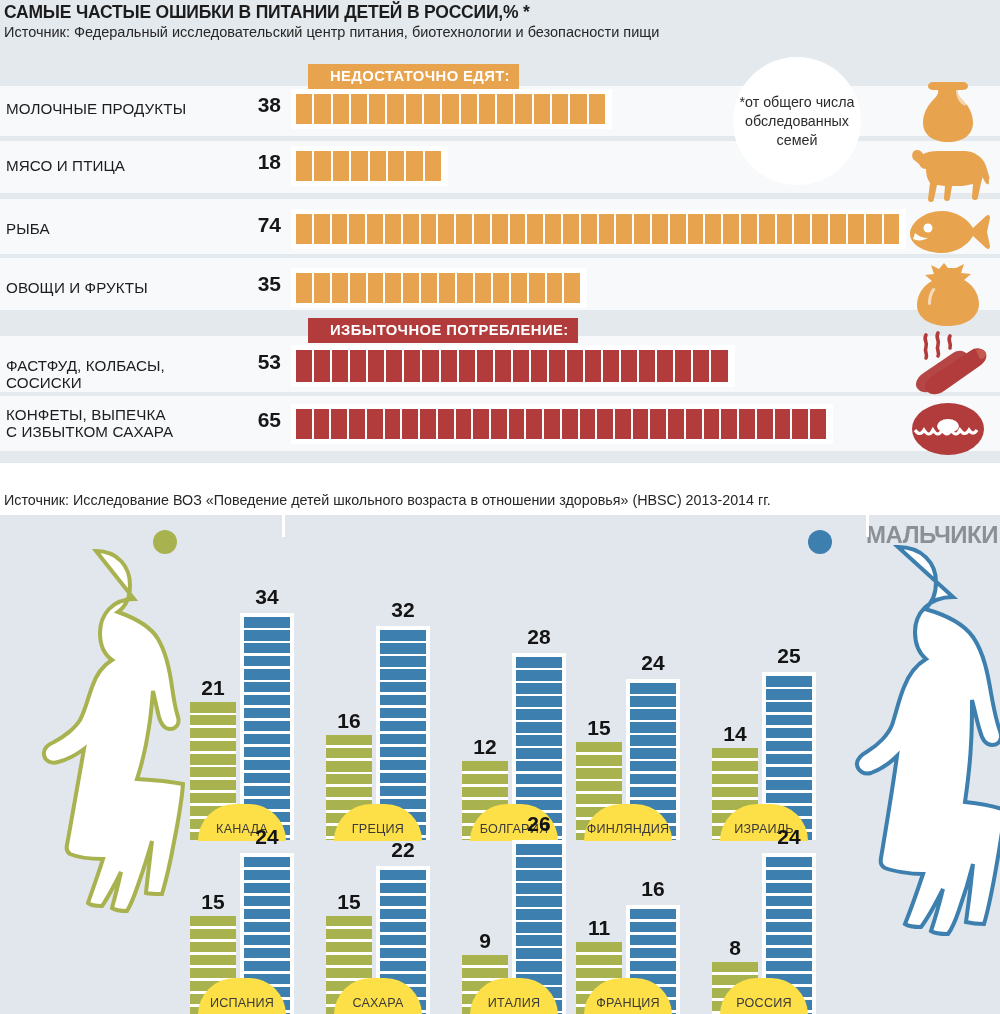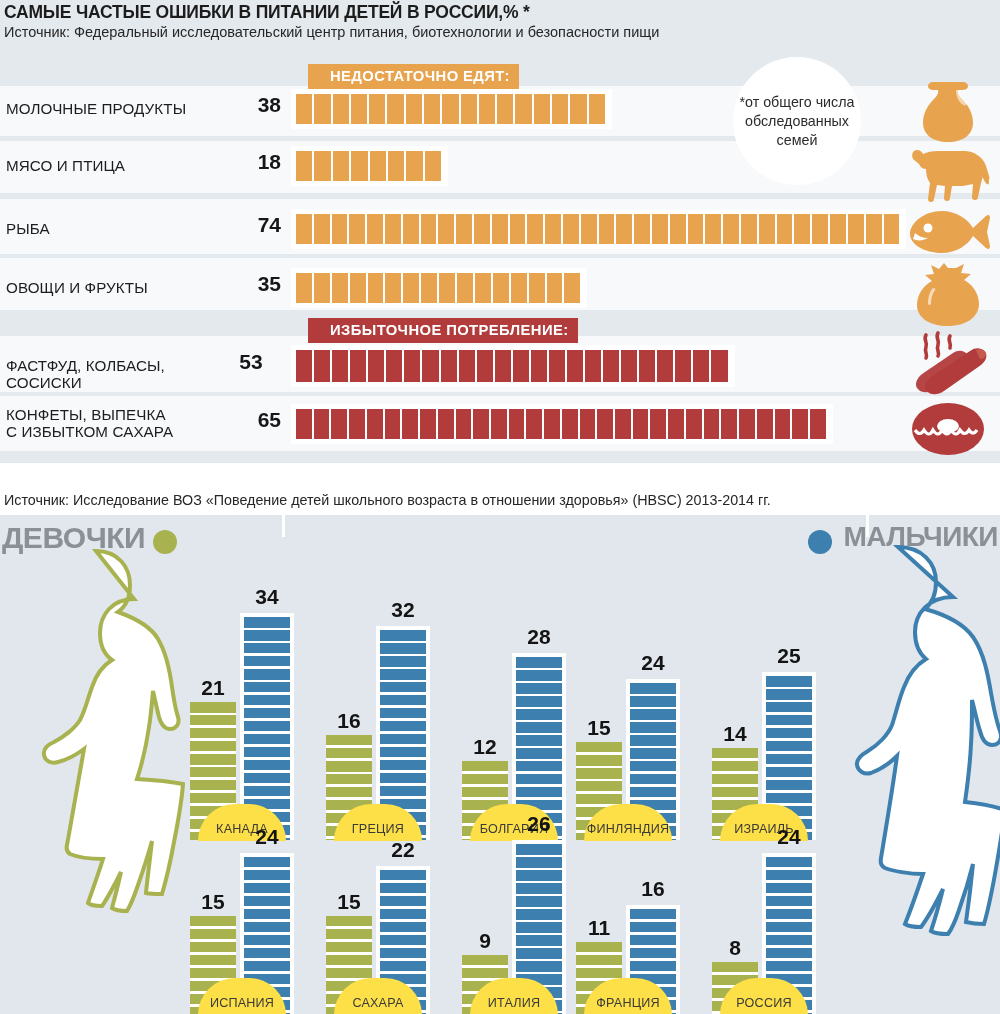--- a/index.html
+++ b/index.html
@@ -71,21 +71,21 @@
   .chartarea {
     position: absolute; left: 0; top: 52px; width: 1000px; height: 499px;
     background: #e1e7ec;
   }
   .legend-left {
     position: absolute; left: 2px; top: 6px;
     font-size: 30px; font-weight: bold; color: #8a9096; letter-spacing: -0.5px;
   }
   .legend-right {
     position: absolute; right: 2px; top: 6px;
-    font-size: 28px; font-weight: bold; color: #8a9096; letter-spacing: -0.5px;
+    font-size: 24px; font-weight: bold; color: #8a9096; letter-spacing: -0.5px;
   }
   .dot { position: absolute; border-radius: 50%; width: 24px; height: 24px; }
 
   .vline { position: absolute; width: 3px; background: #ffffff; }
 
   .vbar-frame { position: absolute; background: #ffffff; padding: 4px 4px 0 4px; }
   .vbar-inner { width: 100%; height: 100%; }
   .vbar-plain { position: absolute; }
 
   .vval {
@@ -139,21 +139,21 @@
         </div>
         <div class="cat-label" style="left: 6px; top: 279px;">ОВОЩИ И ФРУКТЫ</div>
         <div class="cat-value" style="left: 221px; top: 272px;">35</div>
         <div class="hbar-frame" style="left: 291px; top: 268px; width: 296.3px; height: 40px;">
           <div class="hbar-inner" style="background: repeating-linear-gradient(to right, rgb(232, 163, 78) 0px, rgb(232, 163, 78) 15.8938px, rgb(255, 255, 255) 15.8938px, rgb(255, 255, 255) 17.8938px);"></div>
         </div>
         <div class="cat-label" style="left: 6px; top: 347px; margin-top: 10px;">
           <div>ФАСТФУД, КОЛБАСЫ,</div>
           <div>СОСИСКИ</div>
         </div>
-        <div class="cat-value" style="left: 221px; top: 350px; text-align: center;">53</div>
+        <div class="cat-value" style="left: 221px; top: 350px;">53</div>
         <div class="hbar-frame" style="left: 291px; top: 345px; width: 443.54px; height: 42px;">
           <div class="hbar-inner" style="background: repeating-linear-gradient(to right, rgb(178, 60, 60) 0px, rgb(178, 60, 60) 16.0642px, rgb(255, 255, 255) 16.0642px, rgb(255, 255, 255) 18.0642px);"></div>
         </div>
         <div class="cat-label" style="left: 6px; top: 406px;">
           <div>КОНФЕТЫ, ВЫПЕЧКА</div>
           <div>С ИЗБЫТКОМ САХАРА</div>
         </div>
         <div class="cat-value" style="left: 221px; top: 408px;">65</div>
         <div class="hbar-frame" style="left: 291px; top: 404px; width: 541.7px; height: 40px;">
           <div class="hbar-inner" style="background: repeating-linear-gradient(to right, rgb(178, 60, 60) 0px, rgb(178, 60, 60) 15.7233px, rgb(255, 255, 255) 15.7233px, rgb(255, 255, 255) 17.7233px);"></div>
@@ -217,21 +217,20 @@
         <path d="M6 30 q5 7 9 0 q5 8 9 0 q5 8 9 0 q5 8 9 0 q5 8 9 0 q5 7 9 0 q4 6 8 0" fill="none" stroke="#ffffff" stroke-width="3.2"></path>
       </svg>
     </div>
   </div>
 
   <div class="sec2">
     <div class="hdr2-source">Источник: Исследование ВОЗ «Поведение детей школьного возраста в отношении здоровья» (HBSC) 2013-2014 гг.</div>
 
     <div class="chartarea">
 
-      <div class="legend-left">ДЕВОЧКИ</div>
       <span class="dot" style="left:153px; top:15px; background:#a8b350;"></span>
 
       <div class="legend-right">МАЛЬЧИКИ</div>
       <span class="dot" style="right:168px; top:15px; background:#3d7fae;"></span>
 
       <div class="vline" style="left:282px; top:0px; height:22px;"></div>
       <div class="vline" style="left:866px; top:0px; height:22px;"></div>
 
       <svg style="position:absolute; left:-8px; top:28px;" width="208" height="460" viewBox="0 0 208 460">
         <path fill="#ffffff" stroke="#a8b350" stroke-width="4" d="M104 8 c22 0 34 16 34 34 0 13-5 22-12 27 14 5 32 13 40 27 9 15 12 33 14 48 2 14 4 24 6 30 2 7-2 12-8 12 -6 0-9-5-11-12 -2-8-4-17-6-26 -1 11-2 24-4 36 -3 20-8 40-12 52 18 1 36 3 46 5 -1 14-5 38-9 58 -4 22-9 42-12 52 -5 0-12 0-16-1 1-12 4-34 6-52 -4 14-9 30-14 44 -4 12-8 21-11 26 -5 0-12-1-15-3 2-8 6-22 9-36 -7 14-14 27-19 34 -5 0-12-1-14-3 3-9 10-28 15-44 -12 0-26-2-33-5 -3-2-4-5-3-9 4-22 12-68 17-96 -8 6-18 11-26 13 -7 2-13-1-14-7 -1-6 3-10 10-13 10-5 21-14 26-22 5-9 8-22 12-33 4-12 10-21 20-27 -7-5-12-14-12-27 0-18 12-34 34-34z"></path>

